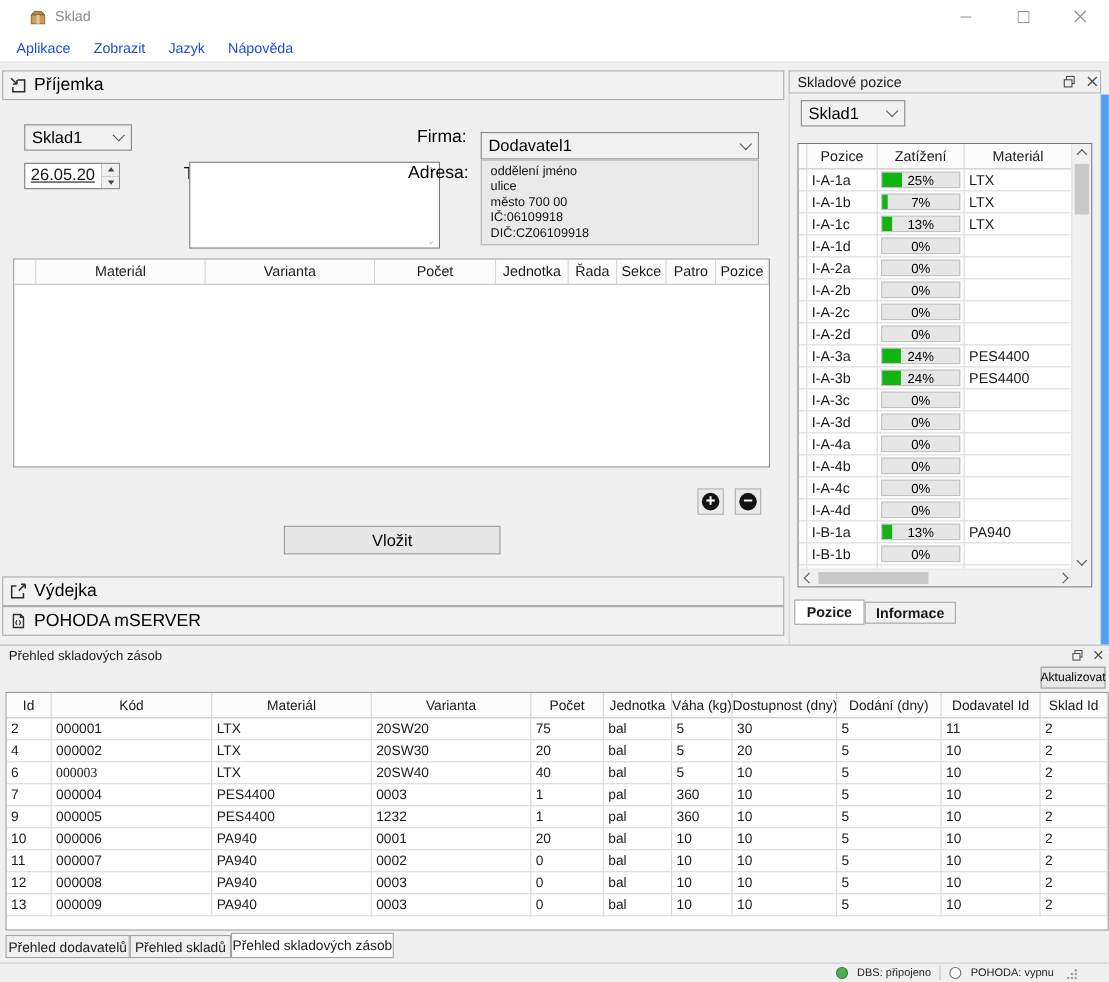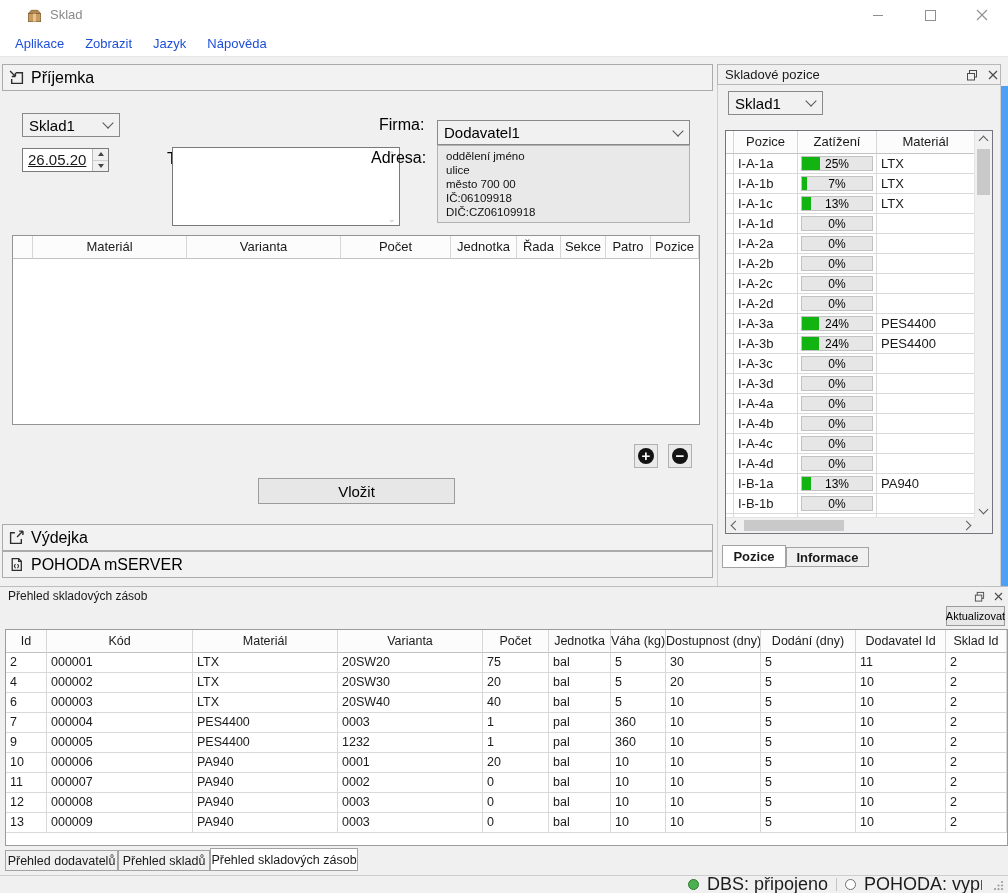--- a/index.html
+++ b/index.html
@@ -98,21 +98,21 @@
 
   
   .bt-header{left:0;top:586px;width:1008px;height:18px;background:#f0f0f0;border-top:1px solid #bdbdbd;
     display:flex;align-items:center;font-size:12px;padding-left:8px;color:#1a1a1a;}
   .zs-grid{left:5px;top:629px;width:1003px;height:217px;border:1px solid #9b9b9b;overflow:hidden;}
   .zs-grid .hc{height:23px;line-height:22px;font-size:12.5px;}
   .zs-grid .c{height:20px;line-height:19px;font-size:12.5px;}
 
   
   .statusbar{left:0;top:875px;width:1008px;height:18px;background:#f0f0f0;border-top:1px solid #cdcdcd;
-    display:flex;align-items:center;justify-content:flex-end;gap:8px;padding-right:4px;box-sizing:border-box;font-size:18px;color:#1c1c1c;}
+    display:flex;align-items:center;justify-content:flex-end;gap:8px;padding-right:28px;box-sizing:border-box;font-size:10px;color:#1c1c1c;}
   .dot{width:11px;height:11px;border-radius:50%;box-sizing:border-box;}
   .vsep{width:1px;height:13px;background:#c6c6c6;}
 
   .accent-strip{left:1001px;top:86px;width:7px;height:506px;background:#4da0f5;}
 </style>
 <title>Sklad</title></head>
 <body>
 
 <div class="abs titlebar">
   <span class="abs app-icon">
@@ -551,21 +551,21 @@
       <div class="c" style="width: 66px;">20</div>
       <div class="c" style="width: 62px;">bal</div>
       <div class="c" style="width: 55px;">5</div>
       <div class="c" style="width: 95px;">20</div>
       <div class="c" style="width: 95px;">5</div>
       <div class="c" style="width: 90px;">10</div>
       <div class="c" style="width: 61px;">2</div>
     </div>
     <div class="g-row">
       <div class="c" style="width: 41px;">6</div>
-      <div class="c" style="width: 146px;">000003</div>
+      <div class="c" style="width: 146px; font-family: Liberation Serif, serif;">000003</div>
       <div class="c" style="width: 145px;">LTX</div>
       <div class="c" style="width: 145px;">20SW40</div>
       <div class="c" style="width: 66px;">40</div>
       <div class="c" style="width: 62px;">bal</div>
       <div class="c" style="width: 55px;">5</div>
       <div class="c" style="width: 95px;">10</div>
       <div class="c" style="width: 95px;">5</div>
       <div class="c" style="width: 90px;">10</div>
       <div class="c" style="width: 61px;">2</div>
     </div>

